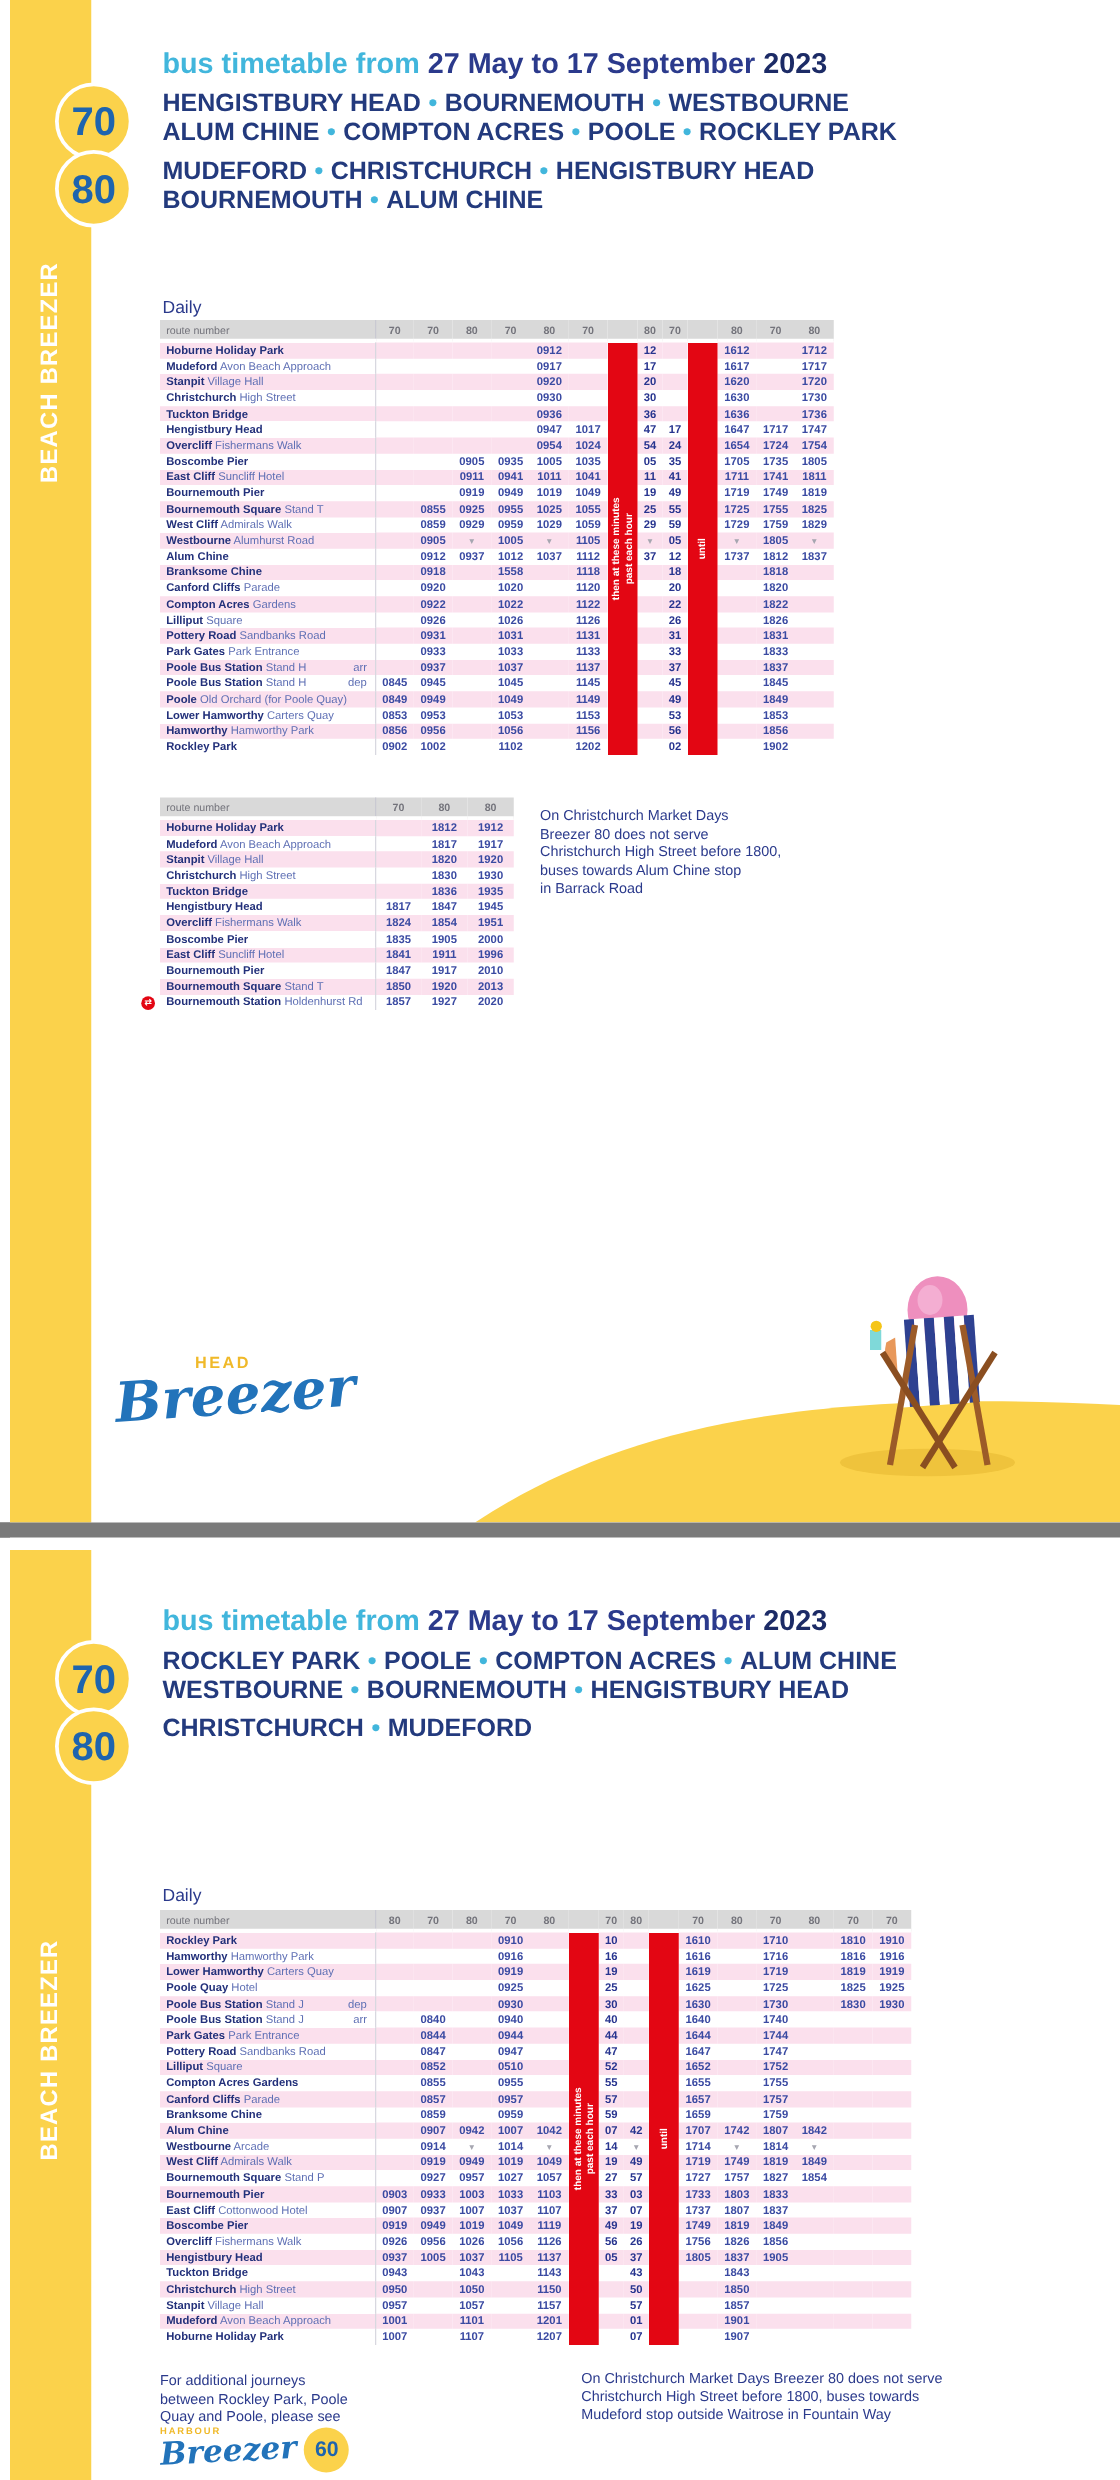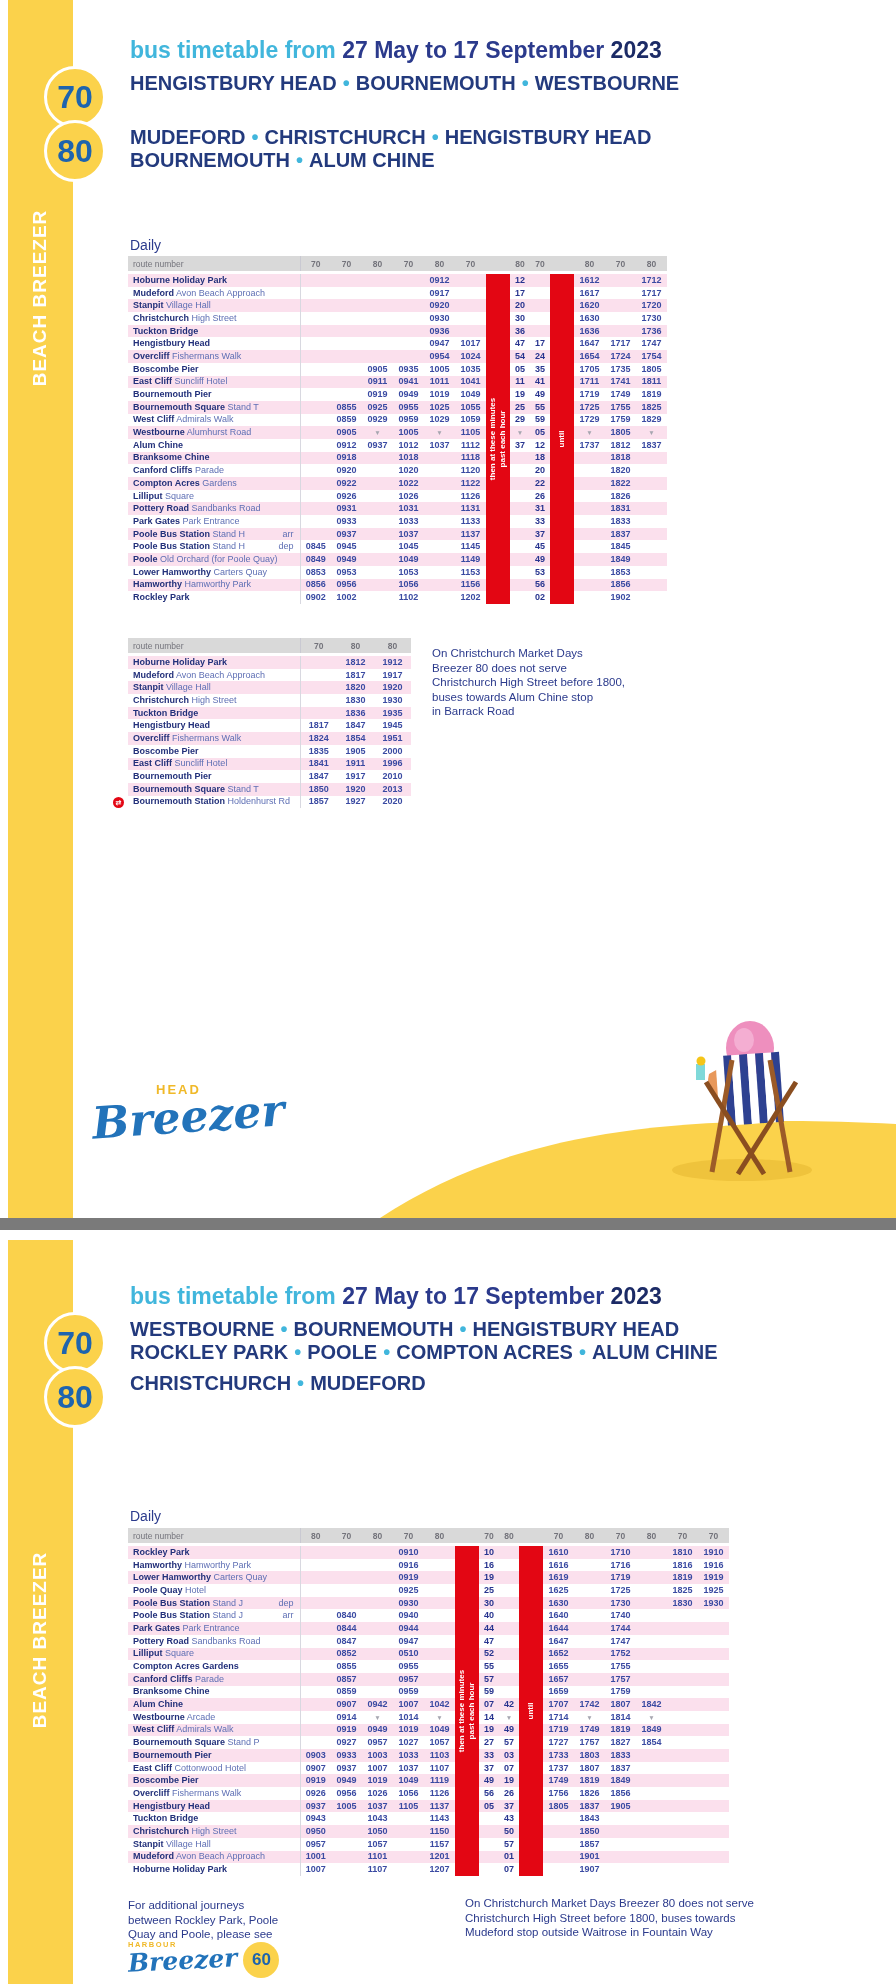--- a/index.html
+++ b/index.html
@@ -66,20 +66,21 @@
     <span class="light">bus timetable from</span>
     <span>27 May to 17 September</span>
     <span class="year">2023</span>
   </h1>
 
   <div class="badge" style="top:66px;">
       <span>70</span>
     </div>
   <div class="route-desc" style="top:72px;">
       <div class="route-line"><span>HENGISTBURY HEAD</span><span class="dot">•</span><span>BOURNEMOUTH</span><span class="dot">•</span><span>WESTBOURNE</span></div>
+      <div class="route-line"><span>ALUM CHINE</span><span class="dot">•</span><span>COMPTON ACRES</span><span class="dot">•</span><span>POOLE</span><span class="dot">•</span><span>ROCKLEY PARK</span></div>
     </div>
 
   <div class="badge" style="top:120px;">
       <span>80</span>
     </div>
   <div class="route-desc" style="top:126px;">
       <div class="route-line"><span>MUDEFORD</span><span class="dot">•</span><span>CHRISTCHURCH</span><span class="dot">•</span><span>HENGISTBURY HEAD</span></div>
       <div class="route-line"><span>BOURNEMOUTH</span><span class="dot">•</span><span>ALUM CHINE</span></div>
     </div>
 
@@ -323,21 +324,21 @@
             <td class="time min">12</td>
             <td class="time">1737</td>
             <td class="time">1812</td>
             <td class="time">1837</td>
           </tr>
           <tr class="alt">
             <td class="stop"><b>Branksome Chine</b></td>
             <td class="time"></td>
             <td class="time">0918</td>
             <td class="time"></td>
-            <td class="time">1018</td>
+            <td class="time">1558</td>
             <td class="time"></td>
             <td class="time">1118</td>
             <td class="time min"></td>
             <td class="time min">18</td>
             <td class="time"></td>
             <td class="time">1818</td>
             <td class="time"></td>
           </tr>
           <tr>
             <td class="stop"><b>Canford Cliffs</b><span class="sub"> Parade</span></td>
@@ -641,22 +642,22 @@
   <h1 class="title">
     <span class="light">bus timetable from</span>
     <span>27 May to 17 September</span>
     <span class="year">2023</span>
   </h1>
 
   <div class="badge" style="top:82px;">
       <span>70</span>
     </div>
   <div class="route-desc" style="top:88px;">
+      <div class="route-line"><span>ROCKLEY PARK</span><span class="dot">•</span><span>POOLE</span><span class="dot">•</span><span>COMPTON ACRES</span><span class="dot">•</span><span>ALUM CHINE</span></div>
       <div class="route-line"><span>WESTBOURNE</span><span class="dot">•</span><span>BOURNEMOUTH</span><span class="dot">•</span><span>HENGISTBURY HEAD</span></div>
-      <div class="route-line"><span>ROCKLEY PARK</span><span class="dot">•</span><span>POOLE</span><span class="dot">•</span><span>COMPTON ACRES</span><span class="dot">•</span><span>ALUM CHINE</span></div>
     </div>
 
   <div class="badge" style="top:136px;">
       <span>80</span>
     </div>
   <div class="route-desc" style="top:142px;">
       <div class="route-line"><span>CHRISTCHURCH</span><span class="dot">•</span><span>MUDEFORD</span></div>
     </div>
 
   <div class="daily" style="top:278px;">Daily</div>

